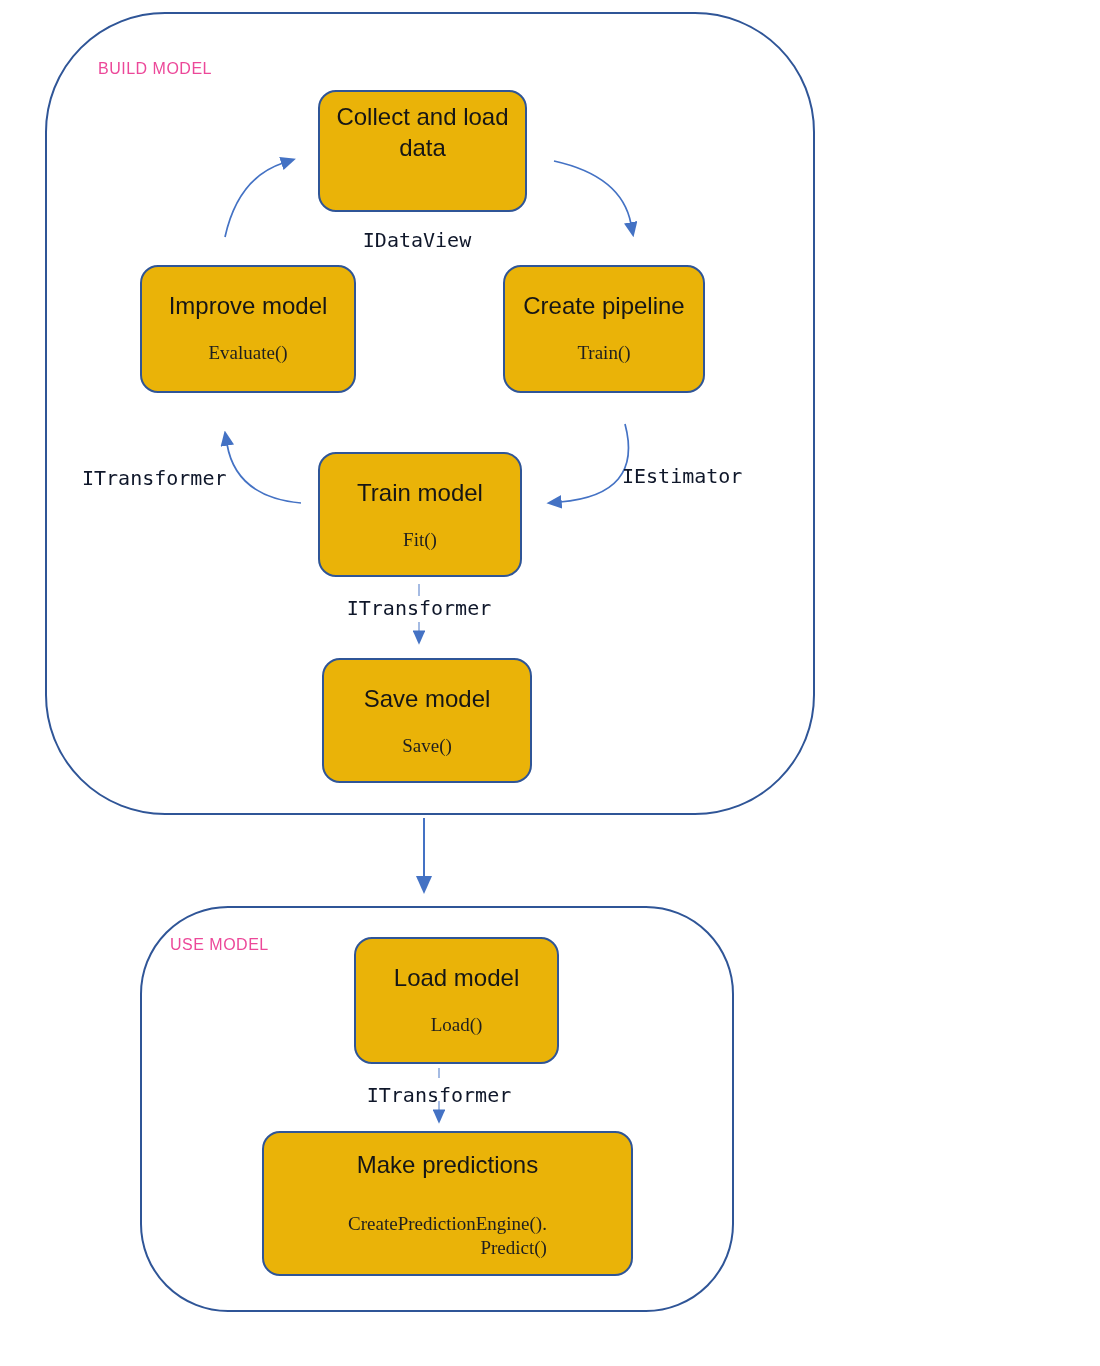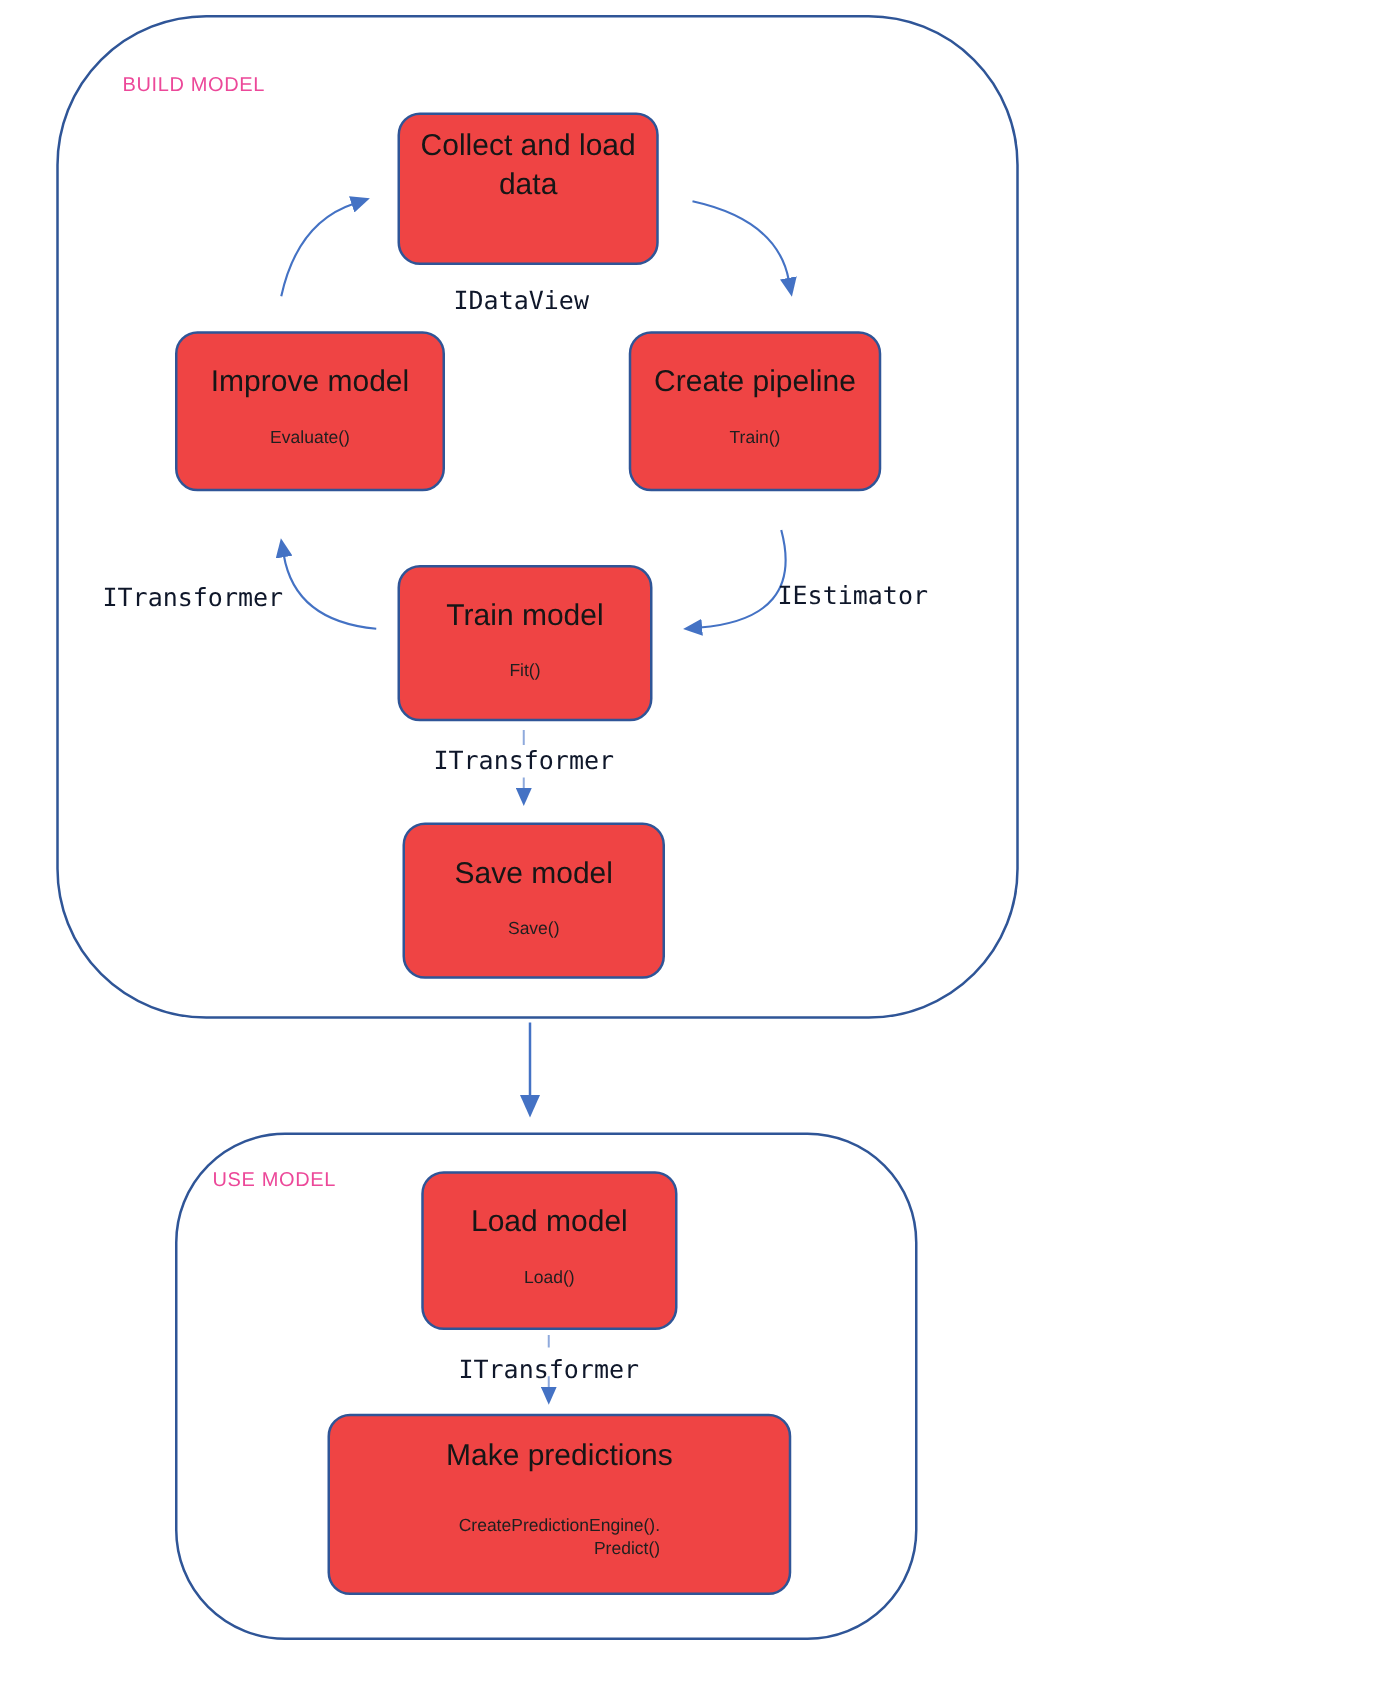--- a/index.html
+++ b/index.html
@@ -16,29 +16,29 @@
   }
   .container{
     position:absolute;border:2px solid var(--node-border);background:transparent;
   }
   .container.build{left:45px;top:12px;width:770px;height:803px;border-radius:120px;}
   .container.use{left:140px;top:906px;width:594px;height:406px;border-radius:88px;}
   .section-label{
     position:absolute;font-size:16px;letter-spacing:.5px;color:#ec4899;
   }
   .node{
-    position:absolute;background:#ef4444;border:2px solid var(--node-border);
+    position:absolute;background:#eab308;border:2px solid var(--node-border);
     border-radius:18px;display:flex;flex-direction:column;align-items:center;
     text-align:center;z-index:2;
   }
   .node-title{
     font-size:24px;line-height:1.3;color:#161616;white-space:pre-line;margin-top:23px;
   }
   .node-code{
-    font-family:Liberation Sans, sans-serif;font-size:14px;line-height:1.25;
+    font-family:Liberation Serif, serif;font-size:19px;line-height:1.25;
     color:#1f1f1f;white-space:pre-line;margin-top:20px;
   }
   .node.collect .node-title{margin-top:9px;}
   .node.predict .node-title{margin-top:16px;}
   .node.predict .node-code{margin-top:32px;}
   .edge-label{
     position:absolute;font-family:"DejaVu Sans Mono", monospace;font-size:20px;
     color:#0f172a;z-index:3;white-space:nowrap;
   }
   .edge-label.centered{width:200px;text-align:center;}
@@ -83,21 +83,21 @@
 <div class="edge-label centered" style="left:319px;top:596px;">ITransformer</div>
 
 <div class="node" style="left:322px;top:658px;width:210px;height:125px;">
   <div class="node-title">Save model</div>
   <div class="node-code">Save()</div>
 </div>
 
 <div class="container use"></div>
 <div class="section-label" style="left:170px;top:936px;">USE MODEL</div>
 
-<div class="node" style="left:337px;top:937px;width:205px;height:127px;">
+<div class="node" style="left:354px;top:937px;width:205px;height:127px;">
   <div class="node-title">Load model</div>
   <div class="node-code">Load()</div>
 </div>
 
 <div class="edge-label centered" style="left:339px;top:1083px;">ITransformer</div>
 
 <div class="node predict" style="left:262px;top:1131px;width:371px;height:145px;text-align:right;">
   <div class="node-title">Make predictions</div>
   <div class="node-code">CreatePredictionEngine().
 Predict()</div>

